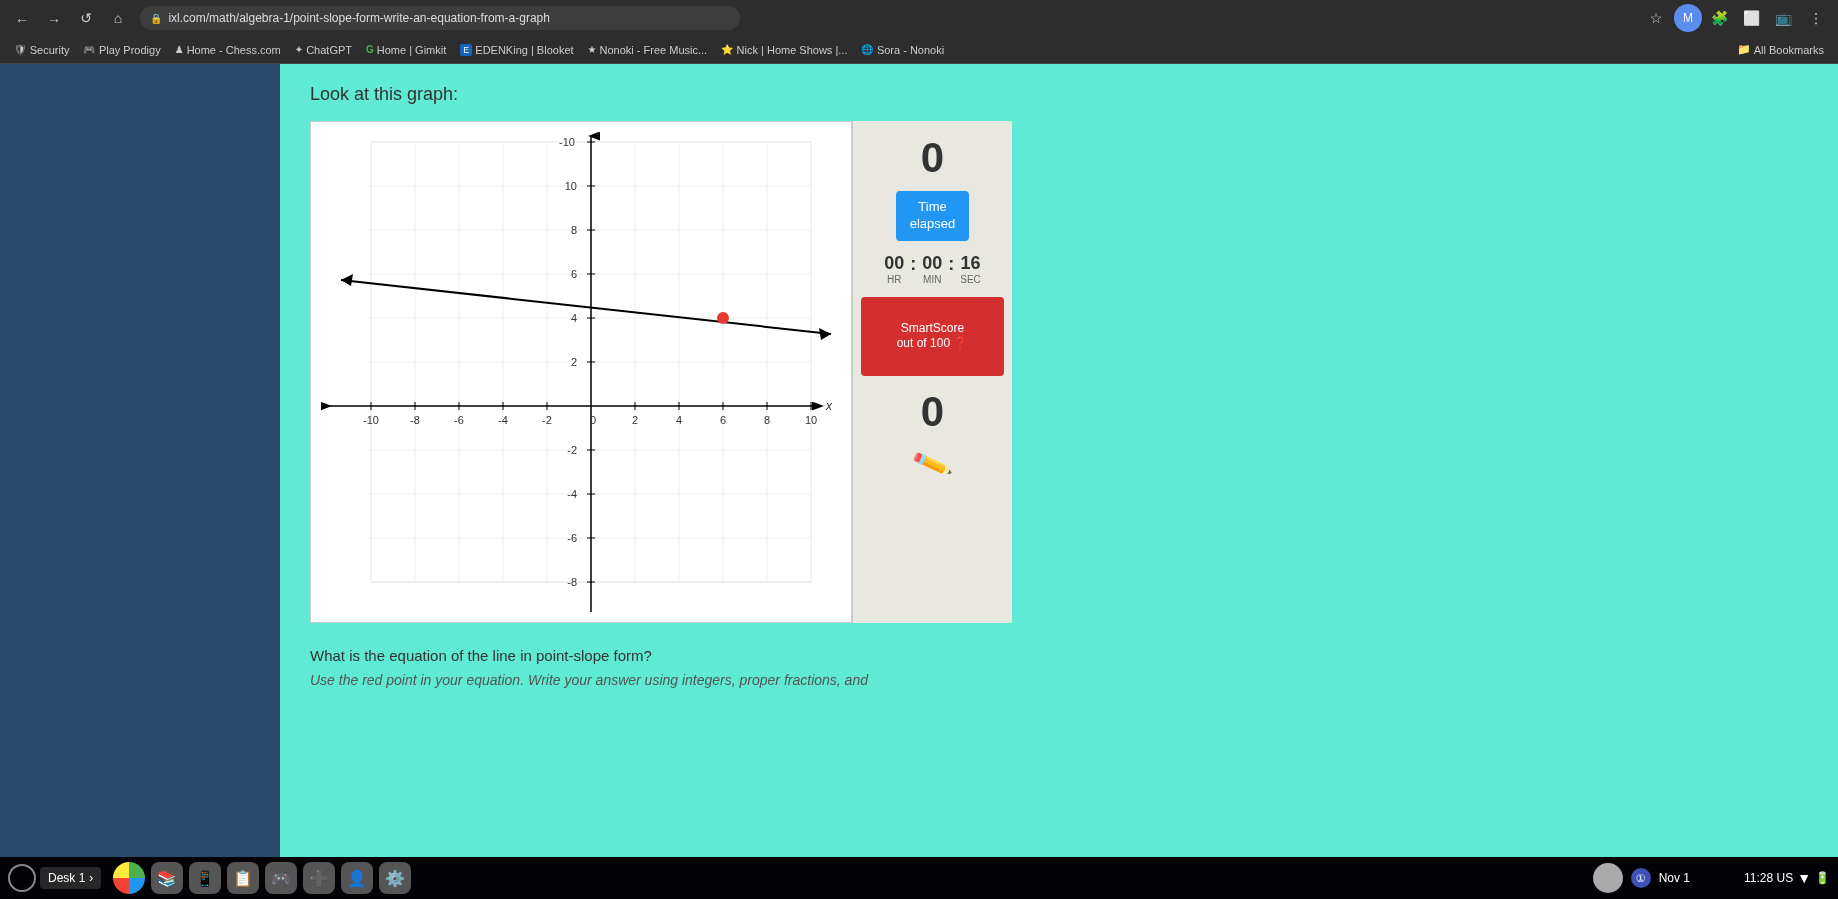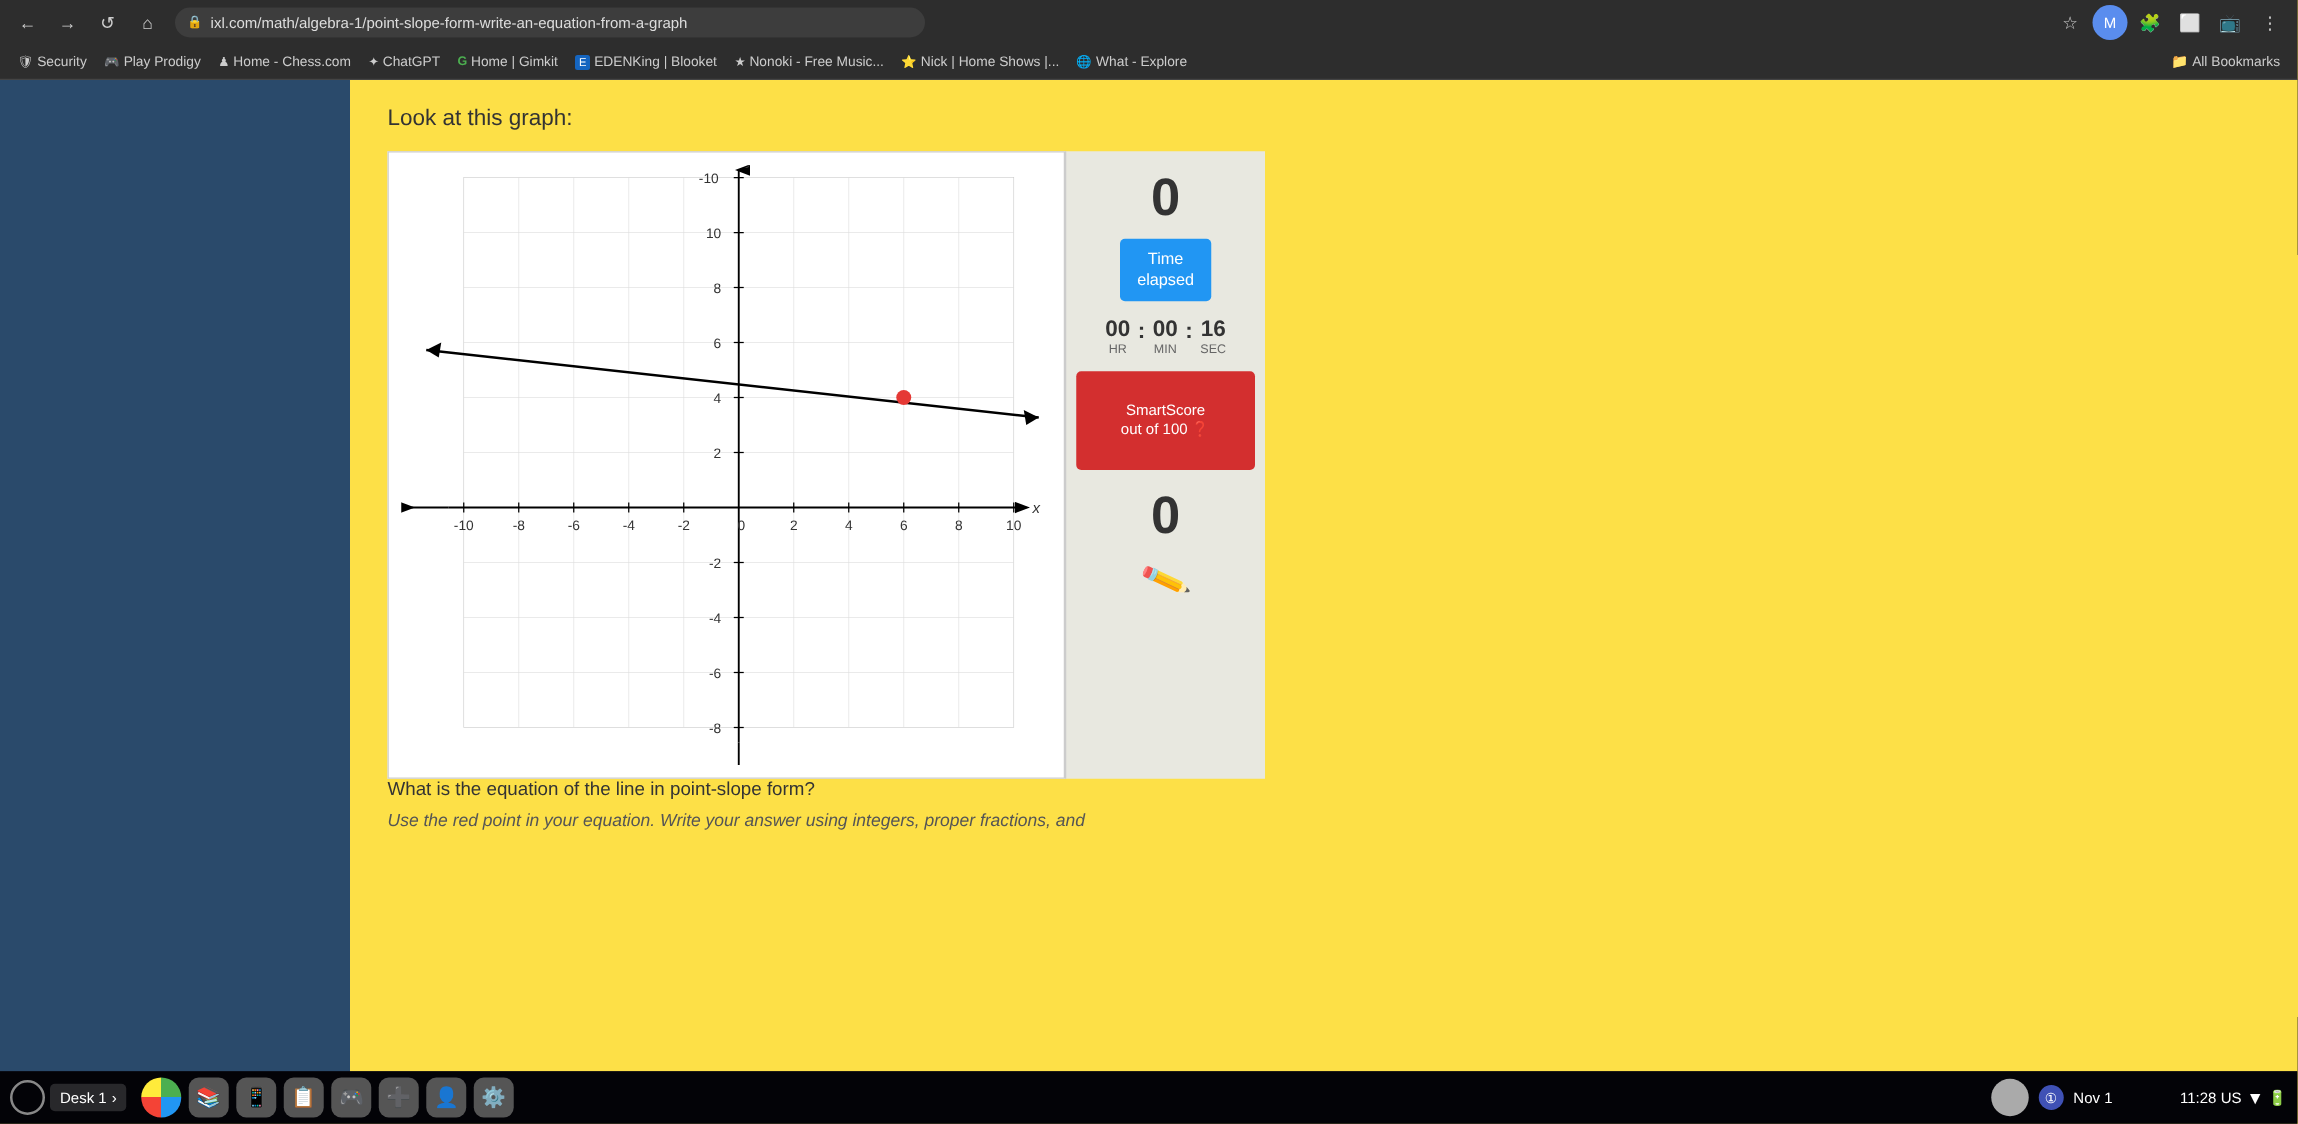--- a/index.html
+++ b/index.html
@@ -115,21 +115,21 @@
     
     .left-sidebar {
       width: 280px;
       background: #2a4a6b;
       flex-shrink: 0;
     }
 
     
     .ixl-content {
       flex: 1;
-      background: #fde047;
+      background: #5eead4;
       padding: 20px 30px;
       overflow-y: auto;
       position: relative;
     }
 
     .question-title {
       font-size: 18px;
       color: #333;
       margin-bottom: 16px;
       font-weight: 400;
@@ -231,20 +231,21 @@
     .pencil-icon {
       color: #2196f3;
       font-size: 28px;
       cursor: pointer;
       transform: rotate(-20deg);
       display: inline-block;
     }
 
     
     .question-text {
+      margin-top: 24px;
       font-size: 15px;
       color: #333;
     }
 
     .instruction-text {
       font-size: 14px;
       color: #555;
       font-style: italic;
       margin-top: 8px;
     }
@@ -405,21 +406,21 @@
   <div class="bookmark-item">
     <span class="bookmark-icon">★</span>
     <span>Nonoki - Free Music...</span>
   </div>
   <div class="bookmark-item">
     <span class="bookmark-icon">⭐</span>
     <span>Nick | Home Shows |...</span>
   </div>
   <div class="bookmark-item">
     <span class="bookmark-icon">🌐</span>
-    <span>What - Explore</span>
+    <span>Sora - Nonoki</span>
   </div>
   <div class="all-bookmarks">
     <span>📁</span>
     <span>All Bookmarks</span>
   </div>
 </div>
 
 <div style="display:flex; height: calc(899px - 36px - 28px - 42px);">
 
   <div class="left-sidebar">

